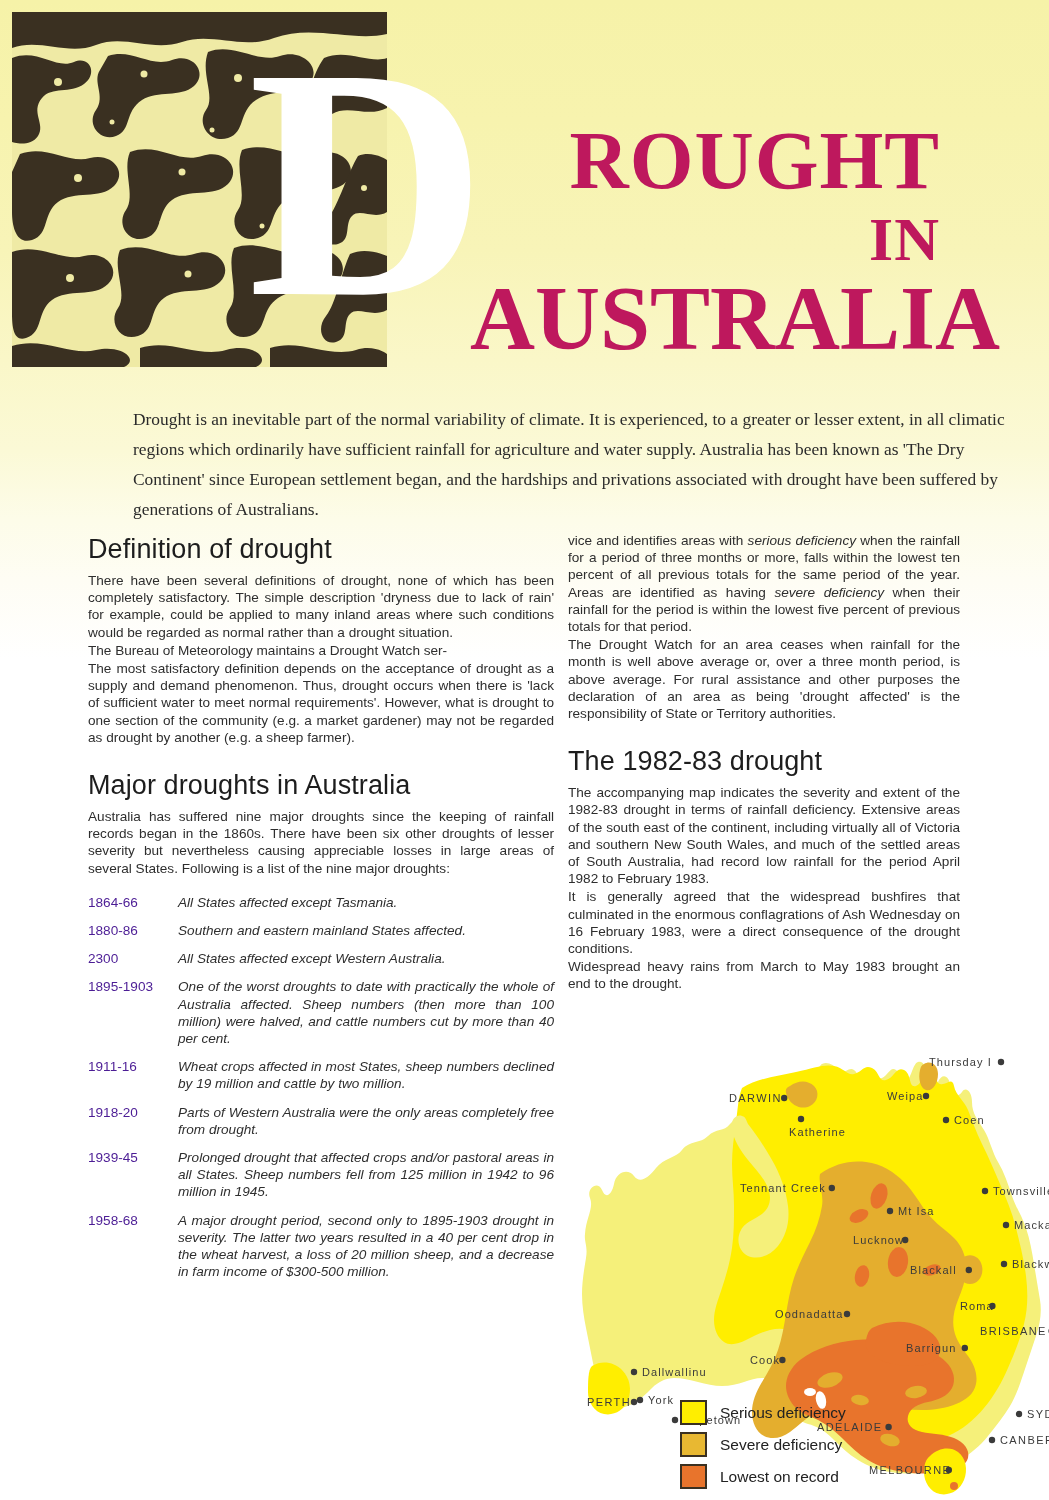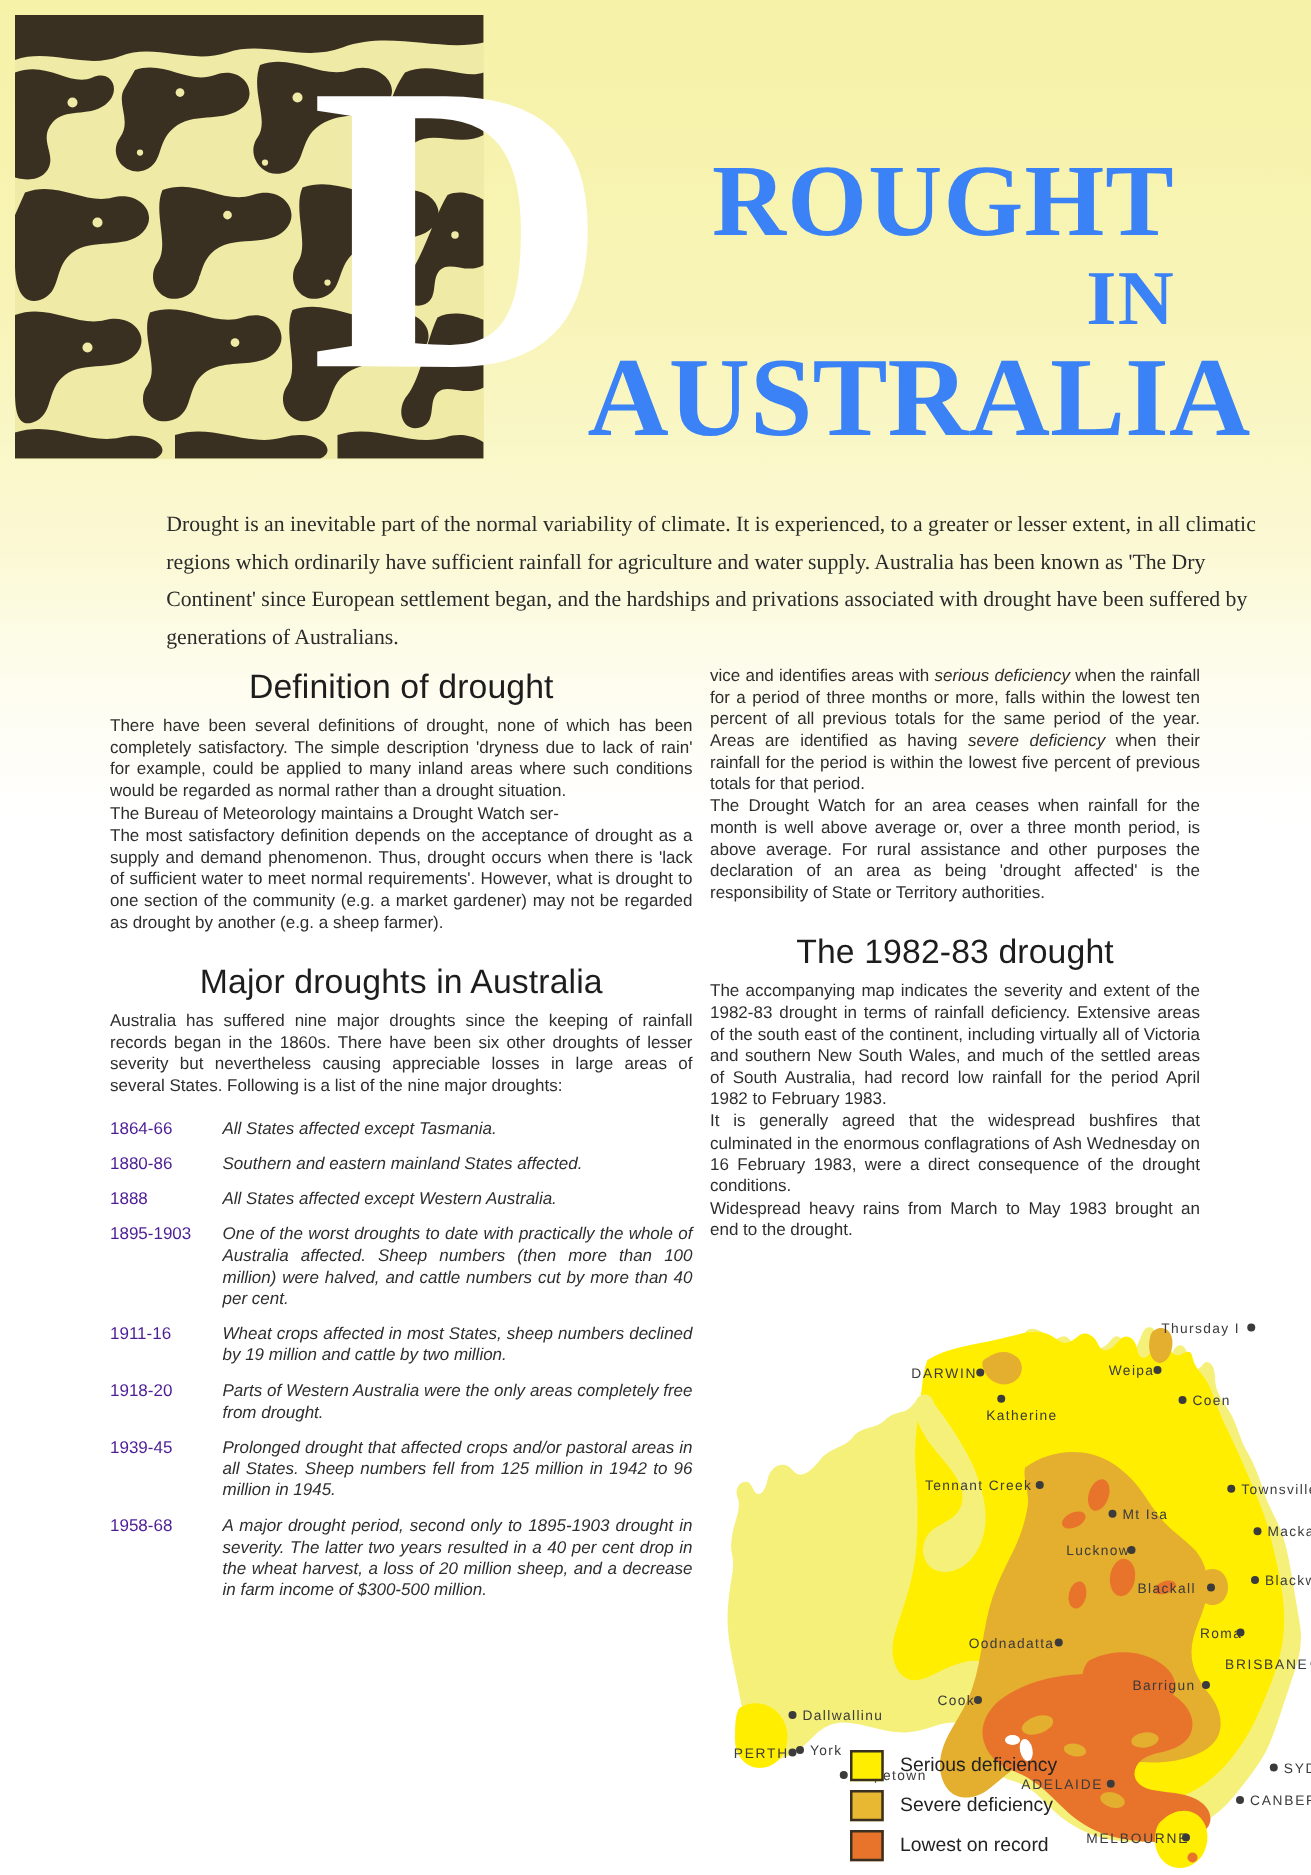--- a/index.html
+++ b/index.html
@@ -30,21 +30,21 @@
     font-family:"Liberation Serif", serif;
     font-size:330px;line-height:330px;font-weight:700;
     color:#3a3021;
     letter-spacing:-6px;
   }
   .bigD .white{color:#ffffff;}
   .titleWrap{
     position:absolute;left:470px;top:120px;width:470px;
     text-align:right;
     font-family:"Liberation Serif", serif;
-    font-weight:700;color:#3b82f6;
+    font-weight:700;color:#be185d;
   }
   .t-rought{font-size:82px;line-height:82px;letter-spacing:1px;}
   .t-in{font-size:62px;line-height:74px;letter-spacing:1px;}
   .t-aus{font-size:90px;line-height:86px;letter-spacing:0px;}
 
   
   .intro{
     position:absolute;left:88px;top:404px;width:872px;
     font-family:"Liberation Serif", serif;
     font-size:17.4px;line-height:30px;color:#2b2b2b;
@@ -53,21 +53,21 @@
   }
 
   
   .col{position:absolute;top:532px;}
   .colL{left:88px;width:466px;}
   .colR{left:568px;width:392px;}
 
   h2.sec{
     font-family:"Liberation Sans", sans-serif;
     font-size:27px;line-height:34px;font-weight:400;
-    color:#1d1d1d;margin:0 0 6px 0;letter-spacing:.1px;text-align:center;
+    color:#1d1d1d;margin:0 0 6px 0;letter-spacing:.1px;
   }
   h2.sec2{margin-top:22px;}
   p.body{
     font-family:"Liberation Sans", sans-serif;
     font-size:13.6px;line-height:17.2px;color:#2e2e2e;
     margin:0 0 0 0;text-align:justify;
     -webkit-hyphens:none;hyphens:none;
   }
   p.body + p.body{margin-top:1px;}
   p.gap{margin-top:11px;}
@@ -187,21 +187,21 @@
   <div class="dl">
     <div class="dl-row">
       <div class="dl-year">1864-66</div>
       <div class="dl-desc">All States affected except Tasmania.</div>
     </div>
     <div class="dl-row">
       <div class="dl-year">1880-86</div>
       <div class="dl-desc">Southern and eastern mainland States affected.</div>
     </div>
     <div class="dl-row">
-      <div class="dl-year">1888</div>
+      <div class="dl-year">2300</div>
       <div class="dl-desc">All States affected except Western Australia.</div>
     </div>
     <div class="dl-row">
       <div class="dl-year">1895-1903</div>
       <div class="dl-desc">One of the worst droughts to date with practically the whole of Australia affected. Sheep numbers (then more than 100 million) were halved, and cattle numbers cut by more than 40 per cent.</div>
     </div>
     <div class="dl-row">
       <div class="dl-year">1911-16</div>
       <div class="dl-desc">Wheat crops affected in most States, sheep numbers declined by 19 million and cattle by two million.</div>
     </div>

